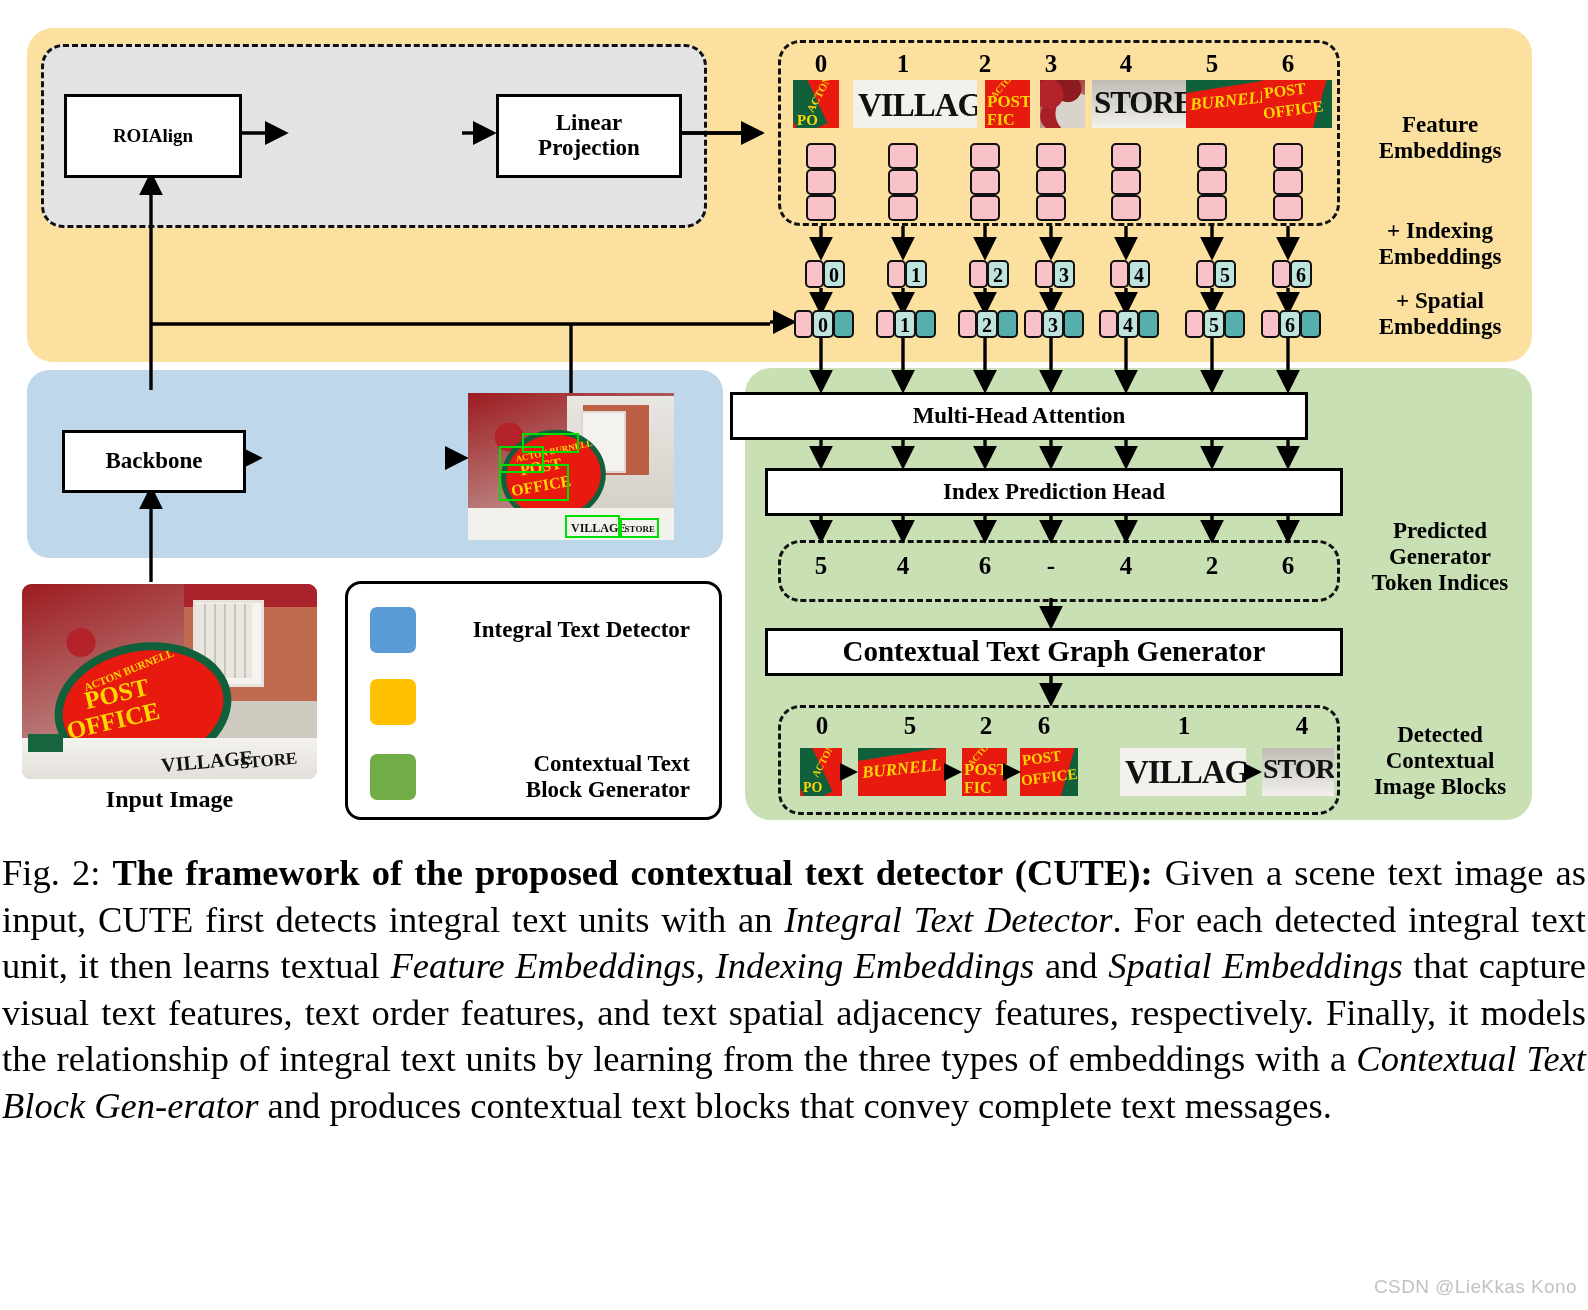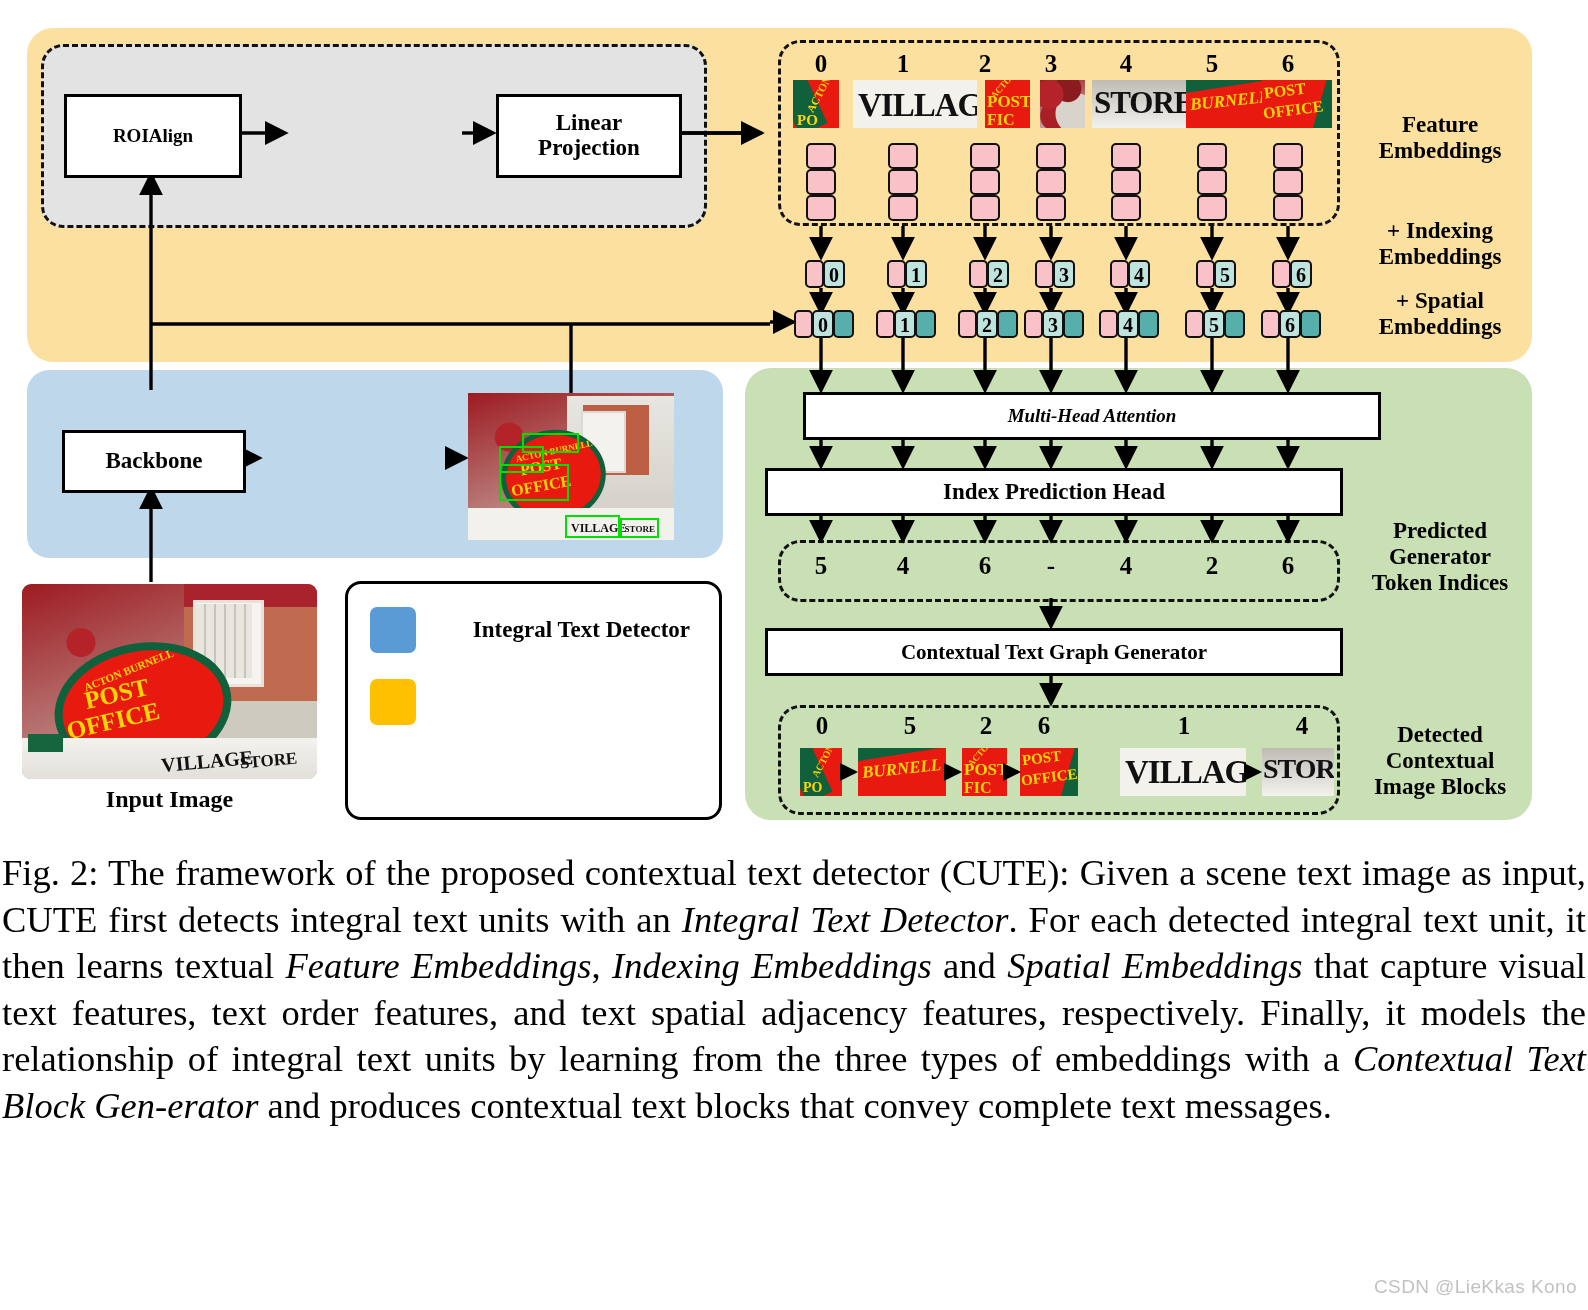--- a/index.html
+++ b/index.html
@@ -23,23 +23,23 @@
 
   
   .pbox{position:absolute;background:#ffffff;border:3px solid #000;
         display:flex;align-items:center;justify-content:center;text-align:center;
         font-weight:bold;line-height:1.08;color:#000;}
   #box-roialign{left:64px;top:94px;width:172px;height:78px;font-size:19px;}
   #box-flatten{left:288px;top:94px;width:172px;height:78px;font-size:23px;}
   #box-linproj{left:496px;top:94px;width:180px;height:78px;font-size:23px;}
   #box-backbone{left:62px;top:430px;width:178px;height:57px;font-size:23px;}
   #box-transformer{left:262px;top:430px;width:183px;height:57px;font-size:23px;}
-  #box-mha{left:803px;top:392px;width:572px;height:42px;font-size:19px;font-style:italic;}
+  #box-mha{left:730px;top:392px;width:572px;height:42px;font-size:23px;}
   #box-iph{left:765px;top:468px;width:572px;height:42px;font-size:23px;}
-  #box-ctgg{left:765px;top:628px;width:572px;height:42px;font-size:21px;}
+  #box-ctgg{left:765px;top:628px;width:572px;height:42px;font-size:29px;}
 
   
   .side-label{position:absolute;text-align:center;font-weight:bold;
               font-size:23px;line-height:1.14;color:#000;}
   #lbl-feature{left:1352px;top:112px;width:176px;}
   #lbl-indexing{left:1352px;top:218px;width:176px;}
   #lbl-spatial{left:1352px;top:288px;width:176px;}
   #lbl-predicted{left:1352px;top:518px;width:176px;}
   #lbl-detected{left:1352px;top:710px;width:176px;margin-top:12px;}
 
@@ -73,21 +73,21 @@
             border-radius:9px;overflow:hidden;}
   #inputimg-label{position:absolute;left:22px;top:786px;width:295px;
                   text-align:center;font-weight:bold;font-size:24px;}
 
   #detimg{position:absolute;left:468px;top:393px;width:206px;height:147px;overflow:hidden;}
 
   
   #caption{position:absolute;left:2px;top:850px;width:1584px;
            font-family:"Liberation Serif", serif;font-size:36.5px;
            line-height:1.275;text-align:justify;color:#000;}
-  #caption b{font-weight:normal;}
+  #caption b{font-weight:bold;}
   #caption i{font-style:italic;}
 
   #watermark{position:absolute;left:1374px;top:1276px;font-size:19px;
              color:#c2c2c2;font-family:"Liberation Sans", sans-serif;
              letter-spacing:.4px;}
 
   
   .sc{position:absolute;left:0;top:0;width:100%;height:100%;}
   .sc-red{background:#e8190f;}
   .sc-white{background:#f2f1ec;}
@@ -469,20 +469,27 @@
   </div>
 
   <div id="legend">
     <div class="lg-row" style="left:22px;top:23px;">
       <div class="lg-swatch" style="background:#5b9bd5;"></div>
       <div class="lg-text">Integral Text Detector</div>
     </div>
     <div class="lg-row" style="left:22px;top:95px;">
       <div class="lg-swatch" style="background:#ffc000;"></div>
     </div>
+    <div class="lg-row" style="left:22px;top:167px;">
+      <div class="lg-swatch" style="background:#70ad47;"></div>
+      <div class="lg-text">
+        <span>Contextual Text</span><br>
+        <span>Block Generator</span>
+      </div>
+    </div>
   </div>
 
   <div id="inputimg">
     <div class="sc sc-leaf"></div>
     <div style="position:absolute;left:55%;top:0;width:45%;height:100%;
                 background:linear-gradient(180deg,#a8232b 0 12%, #c06a50 12% 60%, #cfcac0 60% 100%);"></div>
     <div style="position:absolute;left:58%;top:8%;width:22%;height:42%;
                 background:#f6f4f0;border:3px solid #e7e3dc;"></div>
     <div style="position:absolute;left:59%;top:10%;width:19%;height:38%;
                 background:repeating-linear-gradient(90deg,#e9e6e0 0 8px,#c8c4bc 8px 10px),

